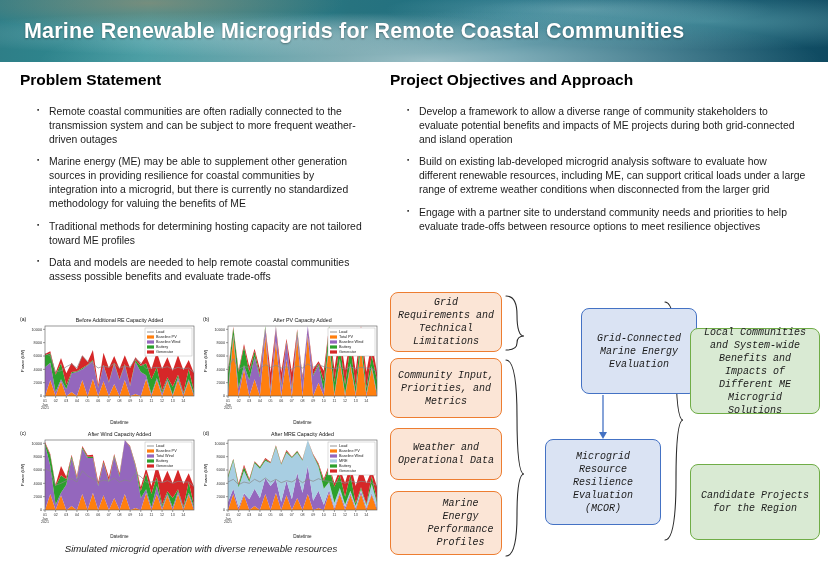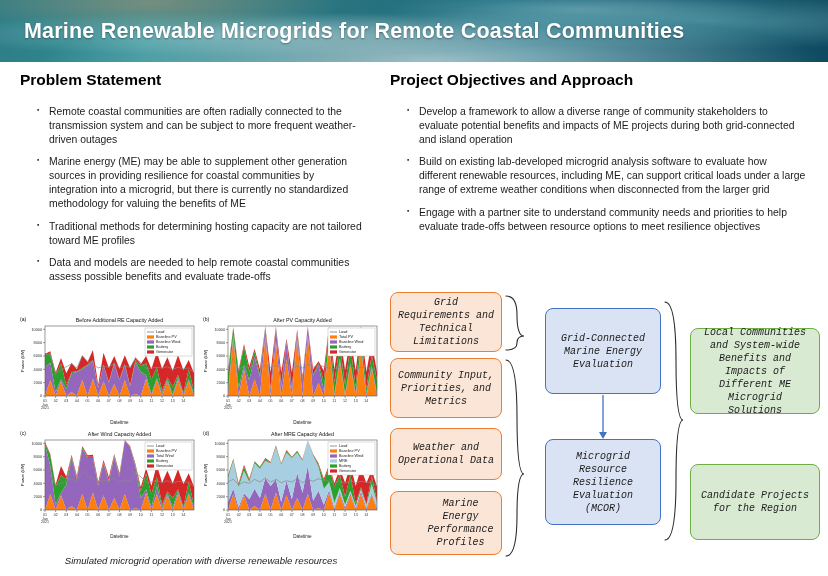--- a/index.html
+++ b/index.html
@@ -21,21 +21,21 @@
   .left-col{position:absolute;left:20px;top:70px;width:360px;}
   .right-col{position:absolute;left:390px;top:70px;width:432px;}
   h2{margin:1px 0 7px 0;font-size:15.5px;font-weight:bold;color:#000;}
   .bullets{margin:16px;padding:0;list-style:none;}
   .bullets li{position:relative;padding-left:13px;margin-bottom:9px;font-size:10.4px;line-height:1.33;}
   .bullets li::before{content:"▪";position:absolute;left:1px;top:1px;font-size:6.5px;color:#333;}
   
   .figure{position:absolute;left:18px;top:314px;width:366px;}
   #figure-panels{display:grid;grid-template-columns:181px 181px;grid-gap:2px;}
   #figure-panels svg text{font-family:"Liberation Sans",sans-serif;}
-  .caption{margin-top:15px;text-align:center;font-size:9.6px;font-style:italic;color:#222;}
+  .caption{margin-top:3px;text-align:center;font-size:9.6px;font-style:italic;color:#222;}
   
   .diagram{position:absolute;left:388px;top:288px;width:434px;height:286px;font-style:italic;}
   .dbox{position:absolute;display:flex;align-items:center;justify-content:center;text-align:center;
         border-radius:8px;padding:4px 7px;font-size:10px;line-height:1.3;color:#1b1b1b;font-family:Liberation Mono, monospace;}
   .dbox.input{left:2px;width:112px;background:var(--input-fill);border:1.4px solid var(--input-border);}
   .dbox.eval{left:157px;width:116px;background:var(--eval-fill);border:1.4px solid var(--eval-border);}
   .dbox.output{left:302px;width:130px;background:var(--output-fill);border:1.4px solid var(--output-border);}
   .diagram-overlay{position:absolute;left:0;top:0;width:434px;height:286px;pointer-events:none;}
 </style>
 </head>
@@ -344,19 +344,19 @@
       <path fill="none" stroke="#2b2b2b" stroke-width="1.1" stroke-linecap="round" d="M 118 8 Q 129 8 129 27 Q 129 48 136 48 Q 129 48 129 55 Q 129 62 118 62"></path>
       <path fill="none" stroke="#2b2b2b" stroke-width="1.1" stroke-linecap="round" d="M 118 72 Q 129 72 129 129 Q 129 186 136 186 Q 129 186 129 227 Q 129 268 118 268"></path>
       <path fill="none" stroke="#2b2b2b" stroke-width="1.1" stroke-linecap="round" d="M 277 14 Q 288 14 288 73 Q 288 132 295 132 Q 288 132 288 192 Q 288 252 277 252"></path>
       <line x1="215" y1="107" x2="215" y2="144" stroke="#4472c4" stroke-width="1.3"></line>
       <polygon points="211,144 219,144 215,151" fill="#4472c4"></polygon>
     </svg>
     <div class="dbox input" style="top:4px;height:60px;">Grid Requirements and Technical Limitations</div>
     <div class="dbox input" style="top:70px;height:60px;">Community Input, Priorities, and Metrics</div>
     <div class="dbox input" style="top:140px;height:52px;">Weather and Operational Data</div>
     <div class="dbox input" style="top:203px;height:64px;padding-left:36px;">Marine Energy Performance Profiles</div>
-    <div class="dbox eval" style="top:20px;height:86px;">Grid-Connected Marine Energy Evaluation</div>
+    <div class="dbox eval" style="top:20px;height:86px;margin-left:36px;">Grid-Connected Marine Energy Evaluation</div>
     <div class="dbox eval" style="top:151px;height:86px;">Microgrid Resource Resilience Evaluation (MCOR)</div>
     <div class="dbox output" style="top:40px;height:86px;">Local Communities and System-wide Benefits and Impacts of Different ME Microgrid Solutions</div>
     <div class="dbox output" style="top:140px;height:76px;margin-top:36px;">Candidate Projects for the Region</div>
   </div>
 
 </div>
 
 </body></html>

